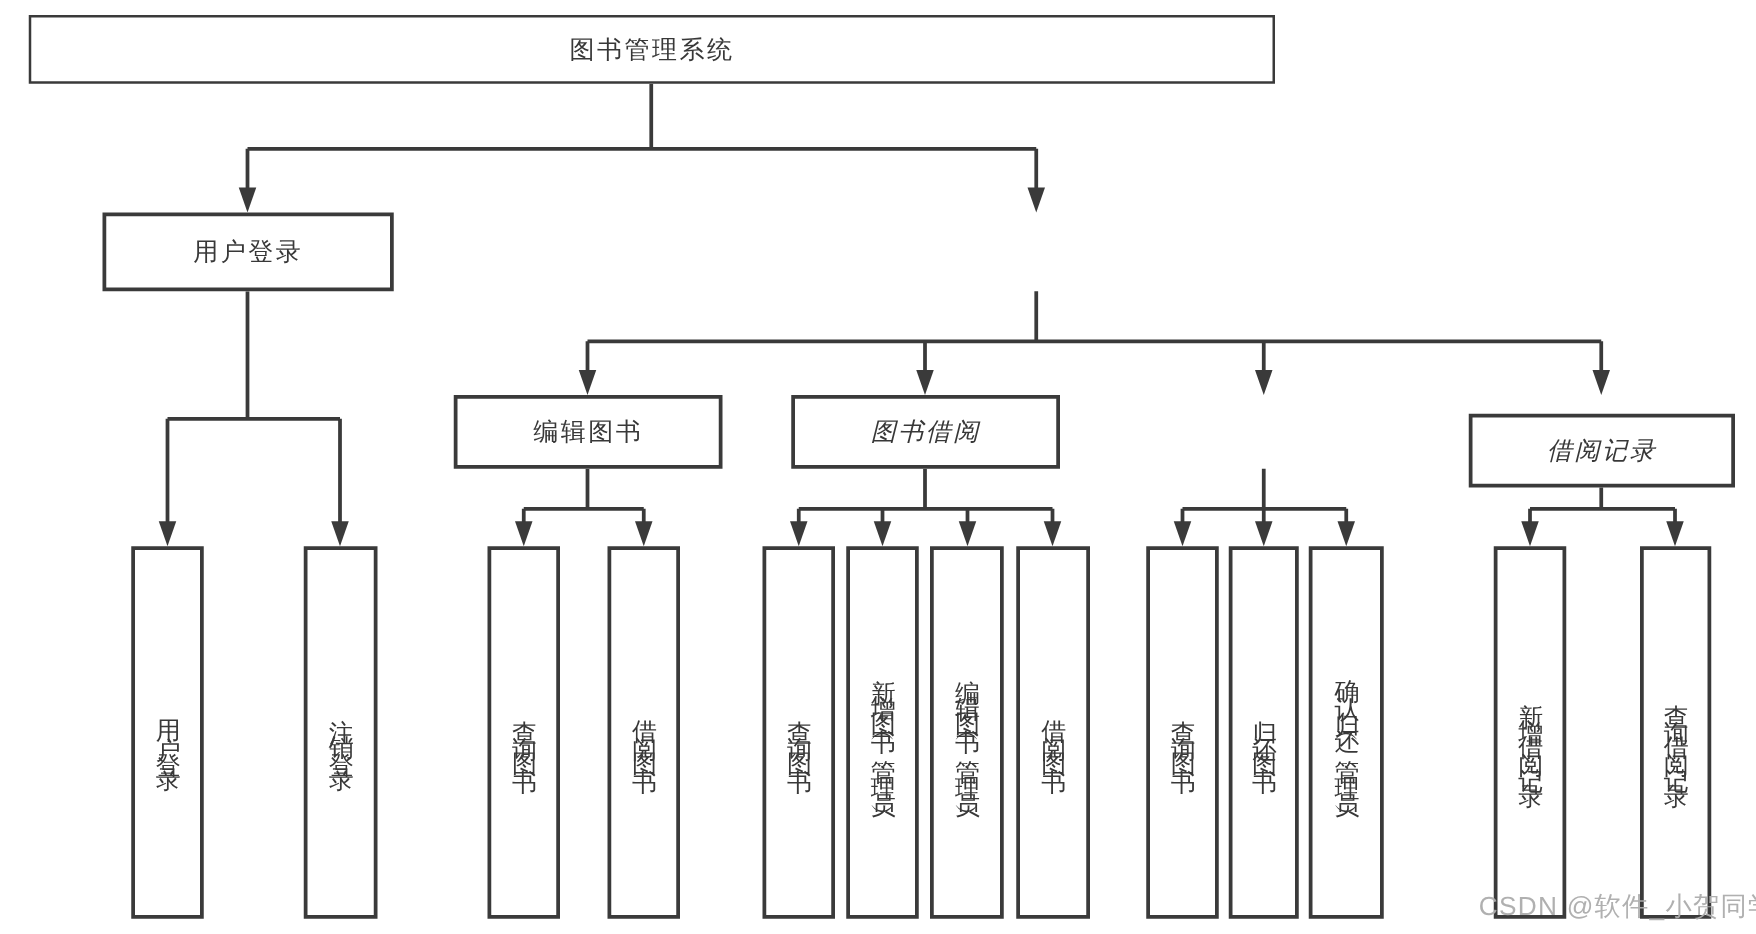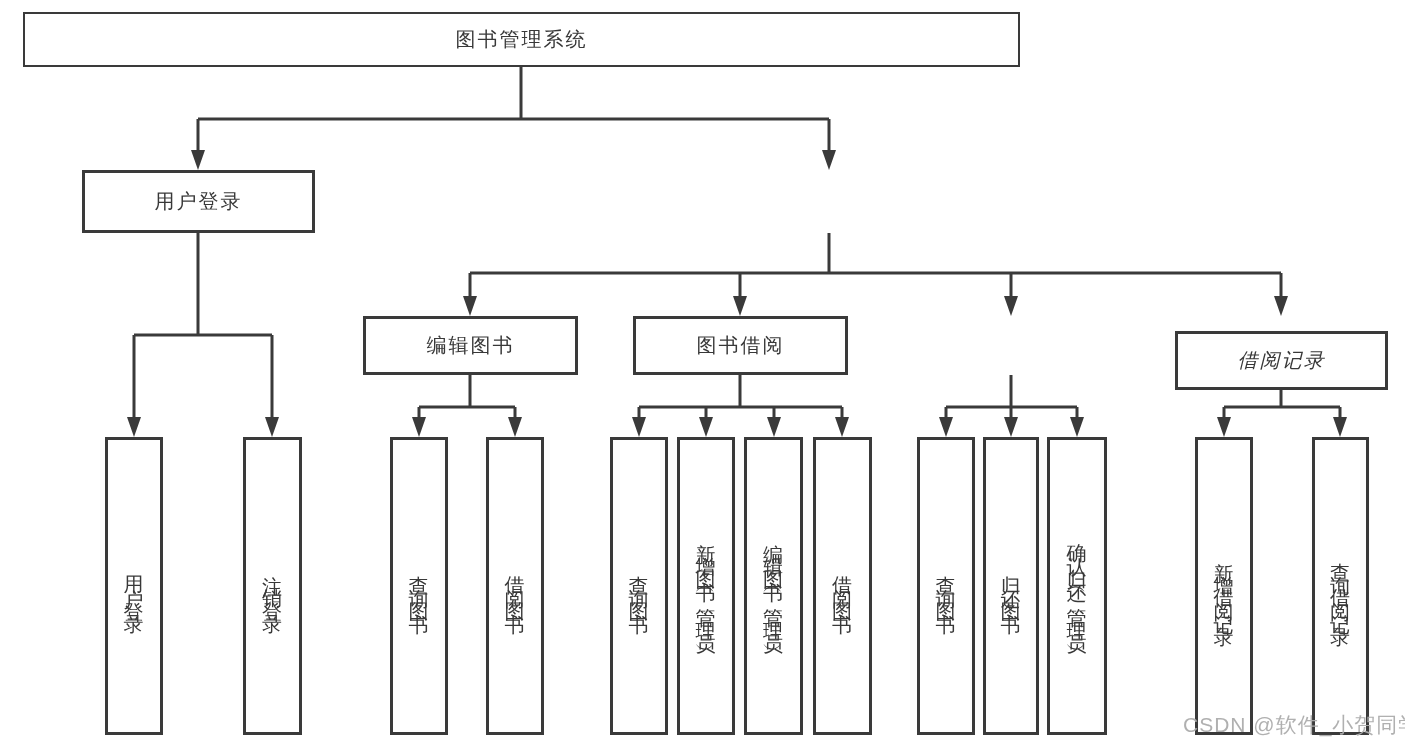--- a/index.html
+++ b/index.html
@@ -83,21 +83,21 @@
       <polygon points="1217,417 1231,417 1224,437"></polygon>
       <polygon points="1333,417 1347,417 1340,437"></polygon>
     </g>
   </svg>
 
   <div class="node root" style="left:23px;top:12px;width:997px;height:55px;">图书管理系统</div>
 
   <div class="node" style="left:82px;top:170px;width:233px;height:63px;">用户登录</div>
 
   <div class="node" style="left:363px;top:316px;width:215px;height:59px;">编辑图书</div>
-  <div class="node" style="left:633px;top:316px;width:215px;height:59px;">图书借阅</div>
+  <div class="node" style="left:633px;top:316px;width:215px;height:59px;font-style:italic;">图书借阅</div>
   <div class="node" style="left:1175px;top:331px;width:213px;height:59px;font-style:italic;">借阅记录</div>
 
   <div class="leaf" style="left:105px;top:437px;width:58px;height:298px;">
     <span>用户登录</span>
   </div>
   <div class="leaf" style="left:243px;top:437px;width:59px;height:298px;">
     <span>注销登录</span>
   </div>
 
   <div class="leaf" style="left:390px;top:437px;width:58px;height:298px;">

